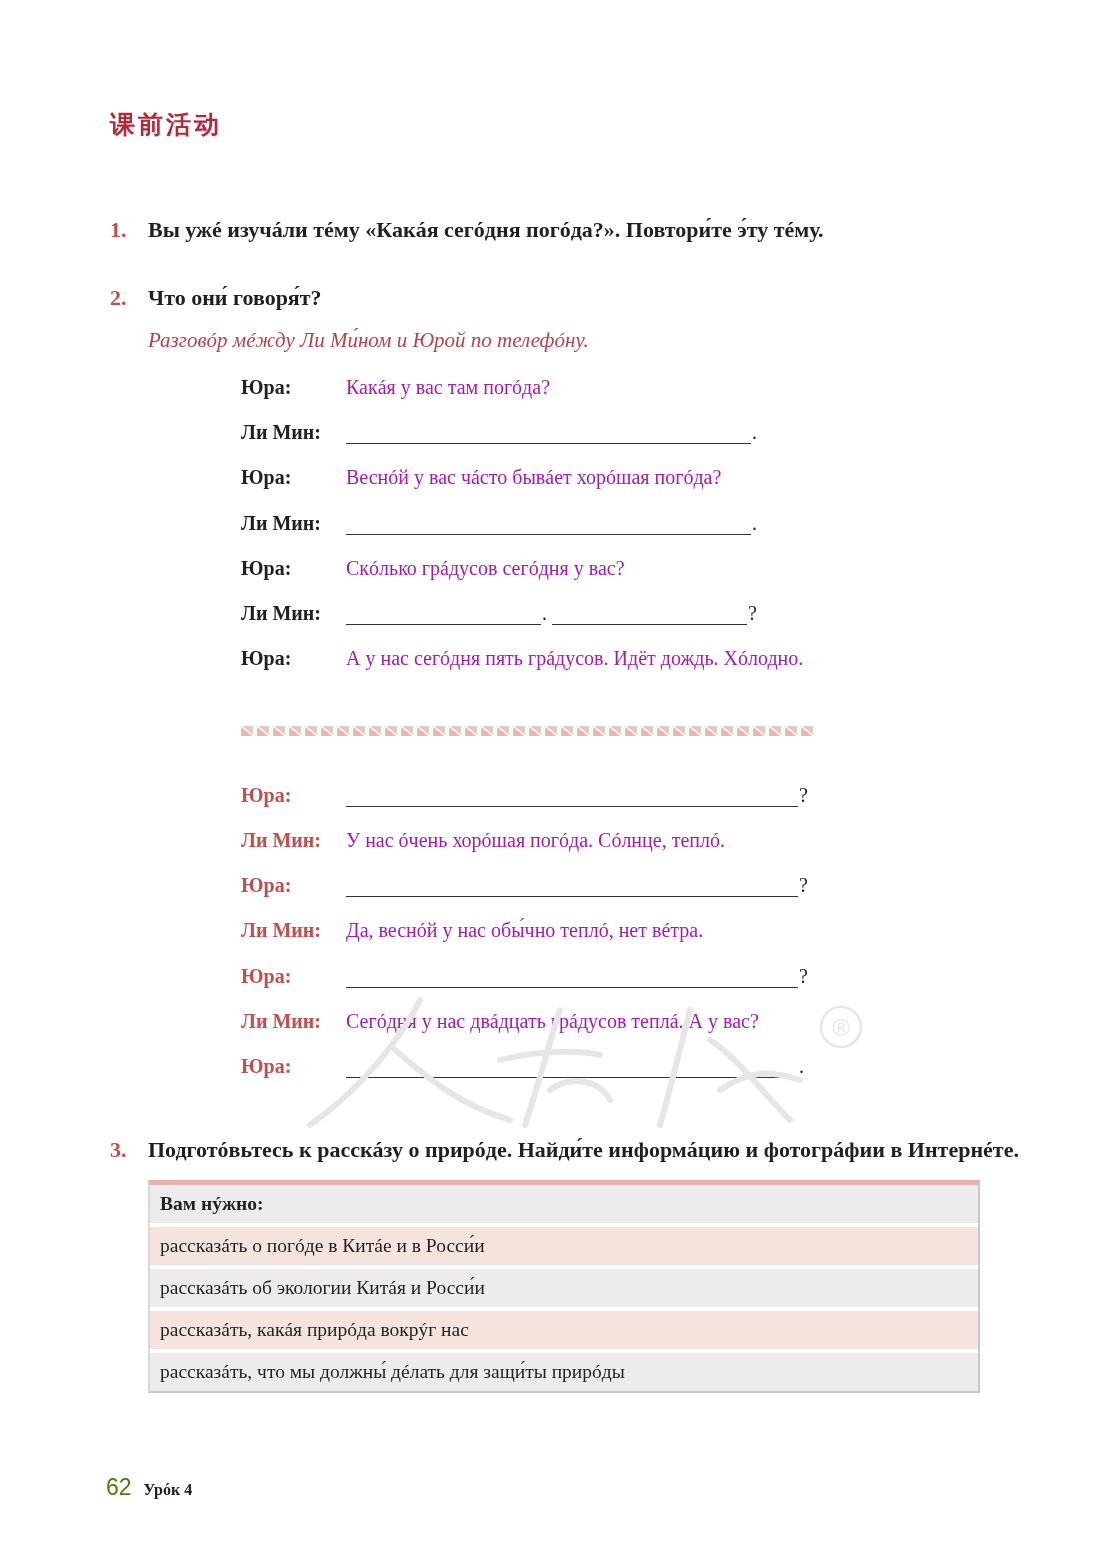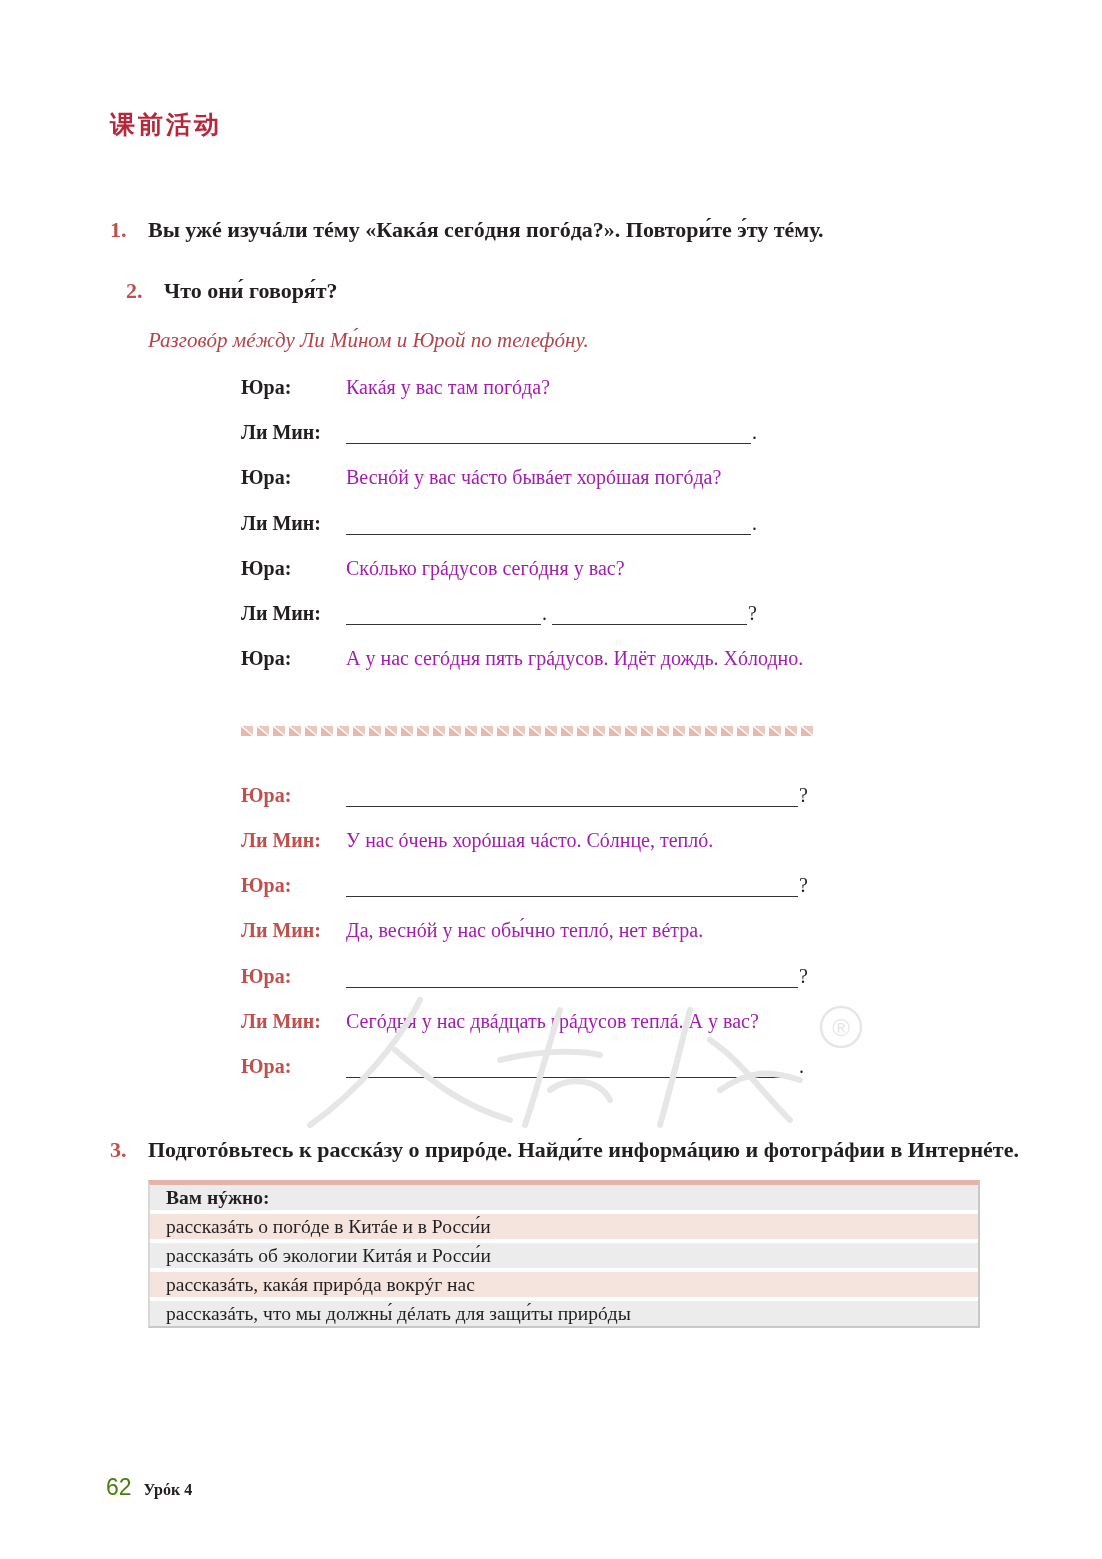--- a/index.html
+++ b/index.html
@@ -23,40 +23,40 @@
     .blank { display: inline-block; border-bottom: 1.4px solid #333; height: 20px; margin-bottom: -2px; }
     .punct { color: #231f20; margin-left: 1px; }
     .divider-wrap { position: absolute; left: 241px; top: 726px; width: 578px; height: 10px; display: flex; gap: 4px; overflow: hidden; }
     .tri { width: 12px; height: 10px; flex: 0 0 12px; position: relative; }
     .tri svg { display: block; }
 
     .watermark { position: absolute; left: 300px; top: 980px; width: 580px; height: 150px; pointer-events: none; }
 
     .table { position: absolute; left: 148px; top: 1180px; width: 828px; border-top: 5px solid #e6b3a8;
              border-right: 2px solid #c8c8c8; border-bottom: 2px solid #c8c8c8; border-left: 2px solid #d8d8d8; background: #fff; }
-    .row { height: 25px; display: flex; align-items: center; padding-left: 16px; font-size: 19.5px; color: #231f20; margin-bottom: 4px; }
+    .row { height: 38px; display: flex; align-items: center; padding-left: 10px; font-size: 19.5px; color: #231f20; margin-bottom: 4px; }
     .row:last-child { margin-bottom: 0; }
     .row.gray { background: #ececec; }
     .row.pink { background: #f5e3de; }
     .row.head { font-weight: bold; }
 
     .footer { position: absolute; left: 106px; top: 1474px; white-space: nowrap; }
     .page-num { font-family: "Liberation Sans", sans-serif; font-size: 23px; color: #4d7c0f; }
     .lesson { font-family: "Liberation Serif", serif; font-weight: bold; font-size: 16px; color: #231f20; margin-left: 12px; }
   </style>
 </head>
 <body>
 
 <div class="section-title">课前活动</div>
 
 <div class="task" style="top:217px;">
   <span class="num">1.</span><span class="txt">Вы ужé изучáли тéму «Какáя сегóдня погóда?». Повтори́те э́ту тéму.</span>
 </div>
 
-<div class="task" style="top:278px;margin-left:16px;">
+<div class="task" style="top:285px;">
   <span class="num">2.</span><span class="txt">Что они́ говоря́т?</span>
 </div>
 <div class="subtitle">Разговóр мéжду Ли Ми́ном и Юрой по телефóну.</div>
 
 <div class="line" style="top:374px;">
   <span class="speaker dark">Юра:</span>
   <span class="utter">Какáя у вас там погóда?</span>
 </div>
 <div class="line" style="top:419px;">
   <span class="speaker dark">Ли Мин:</span>
@@ -343,21 +343,21 @@
     </span>
 </div>
 
 <div class="line" style="top:782px;">
   <span class="speaker red">Юра:</span>
   <span class="blank" style="width:452px;"></span>
     <span class="punct">?</span>
 </div>
 <div class="line" style="top:827px;">
   <span class="speaker red">Ли Мин:</span>
-  <span class="utter">У нас óчень хорóшая чáсто. Сóлнце, теплó.</span>
+  <span class="utter">У нас óчень хорóшая погóда. Сóлнце, теплó.</span>
 </div>
 <div class="line" style="top:872px;">
   <span class="speaker red">Юра:</span>
   <span class="blank" style="width:452px;"></span>
     <span class="punct">?</span>
 </div>
 <div class="line" style="top:917px;">
   <span class="speaker red">Ли Мин:</span>
   <span class="utter">Да, веснóй у нас обы́чно теплó, нет вéтра.</span>
 </div>

